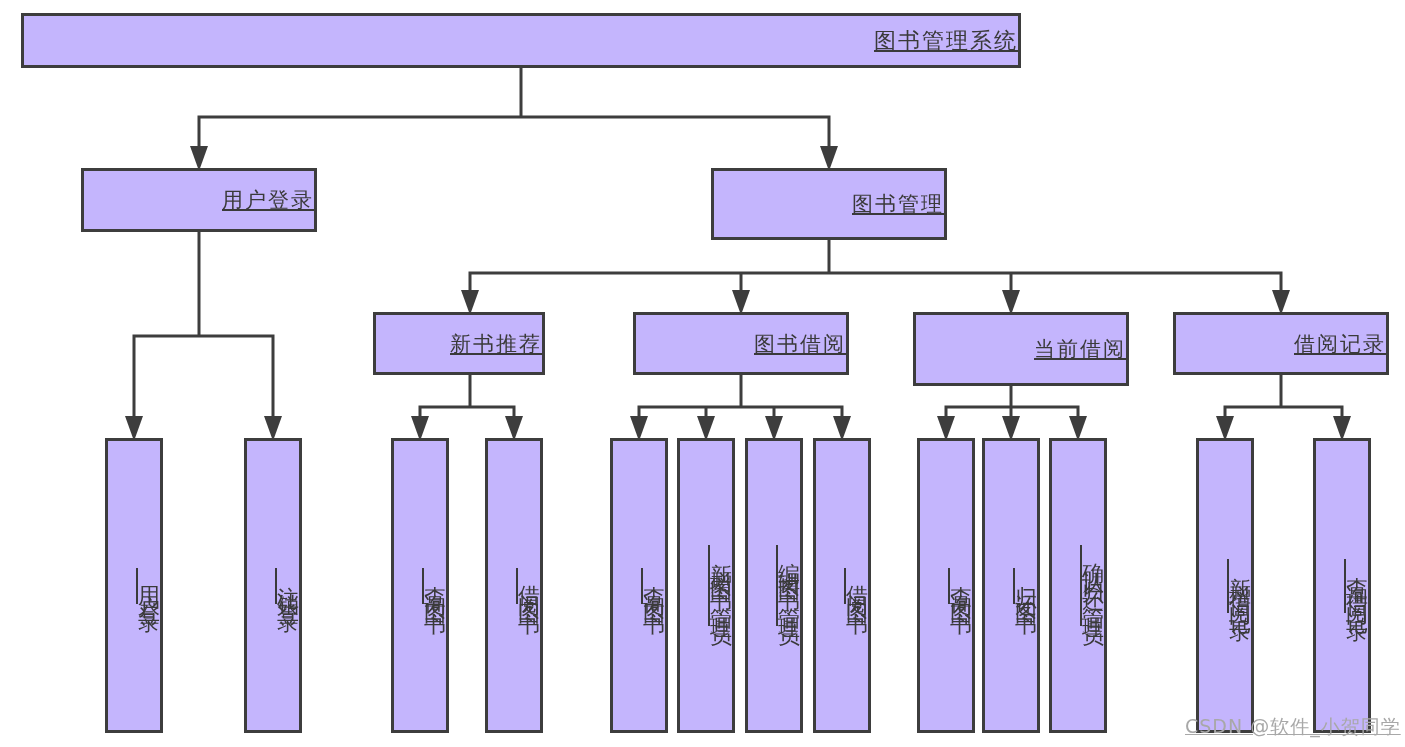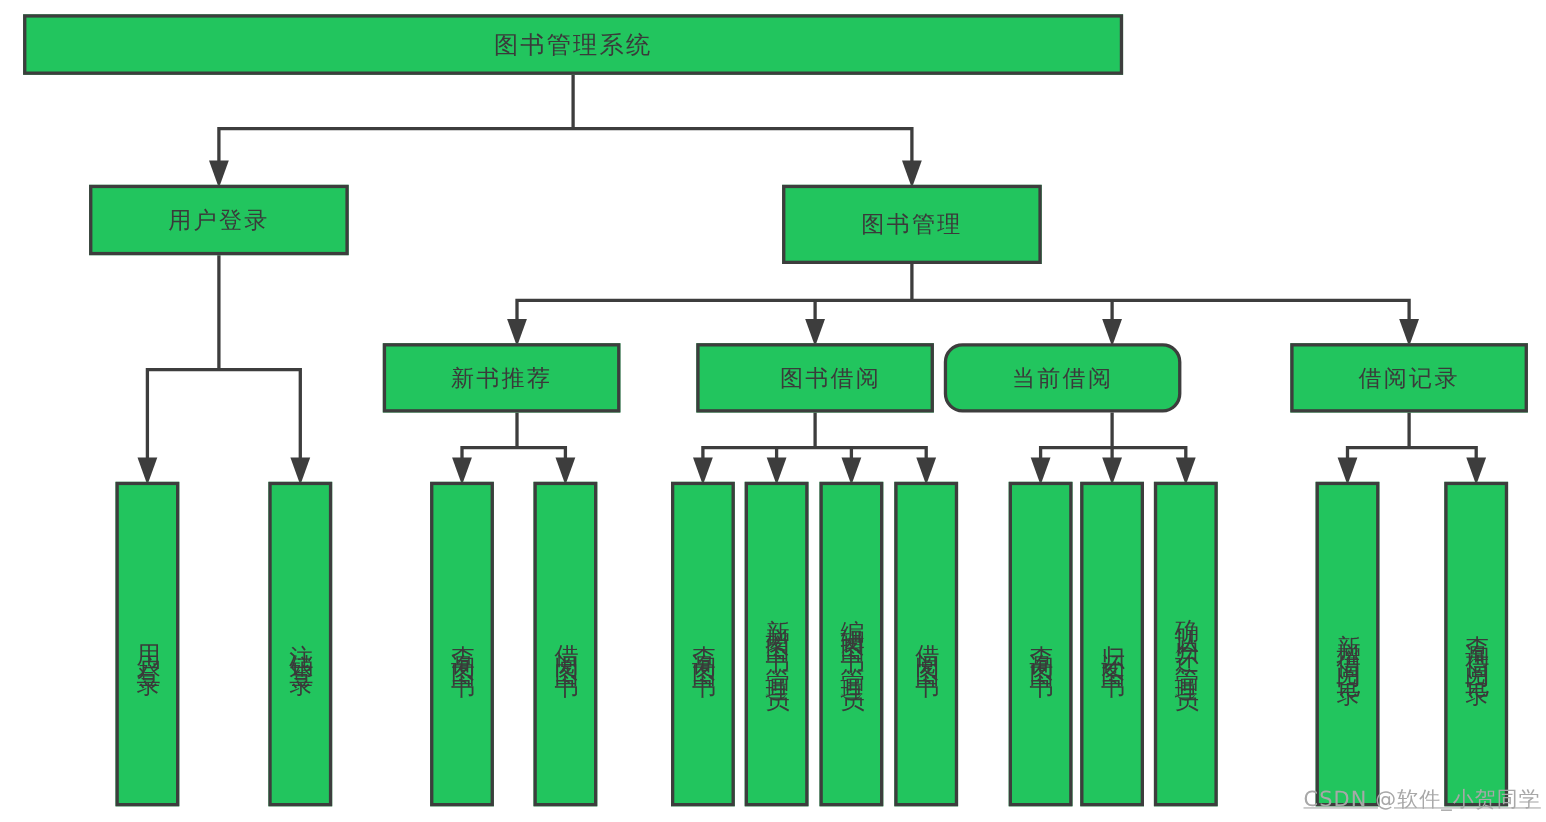--- a/index.html
+++ b/index.html
@@ -4,36 +4,36 @@
 <style>
   html,body{margin:0;padding:0;background:#fff;}
   .canvas{
     position:relative;width:1405px;height:747px;background:#ffffff;overflow:hidden;
     font-family:"DejaVu Sans","Liberation Sans",sans-serif;color:#3a3a3a;
   }
   .connectors{position:absolute;left:0;top:0;z-index:0;}
   .connectors path{stroke:#3d3d3d;stroke-width:3;fill:none;}
   .connectors polygon{fill:#3d3d3d;stroke:none;}
   .node{
-    position:absolute;box-sizing:border-box;border:3px solid #3d3d3d;background:#22c55e;
-    display:flex;align-items:center;justify-content:center;z-index:1;
+    position:absolute;box-sizing:border-box;border:3px solid #3d3d3d;background:#c4b5fd;
+    display:flex;align-items:center;justify-content:flex-end;z-index:1;text-decoration:underline;
   }
   .node .hlabel{font-size:21px;letter-spacing:2px;white-space:nowrap;}
   .node-root .hlabel{font-size:22px;}
   .leaf .vlabel{
     writing-mode:vertical-rl;text-orientation:mixed;
     font-size:22px;letter-spacing:9px;line-height:1;white-space:nowrap;
   }
   
   .node-root{left:21px;top:13px;width:1000px;height:55px;}
   .node-user-login{left:81px;top:168px;width:236px;height:64px;}
   .node-book-mgmt{left:711px;top:168px;width:236px;height:72px;}
-  .node-new-book-rec{left:348px;top:312px;width:216px;height:63px;}
+  .node-new-book-rec{left:373px;top:312px;width:172px;height:63px;}
   .node-book-borrow{left:633px;top:312px;width:216px;height:63px;padding-left:28px;}
-  .node-current-borrow{left:858px;top:312px;width:216px;height:63px;border-radius:17px;}
+  .node-current-borrow{left:913px;top:312px;width:216px;height:74px;}
   .node-borrow-records{left:1173px;top:312px;width:216px;height:63px;}
   .leaf{top:438px;width:58px;height:295px;}
   .leaf-0{left:105px;} .leaf-1{left:244px;}
   .leaf-2{left:391px;} .leaf-3{left:485px;}
   .leaf-4{left:610px;} .leaf-5{left:677px;} .leaf-6{left:745px;} .leaf-7{left:813px;}
   .leaf-8{left:917px;} .leaf-9{left:982px;} .leaf-10{left:1049px;}
   .leaf-11{left:1196px;} .leaf-12{left:1313px;}
   .watermark{
     position:absolute;left:1185px;top:714px;z-index:3;
     font-size:19px;letter-spacing:1px;color:#a8a8a8;white-space:nowrap;text-decoration:underline;

